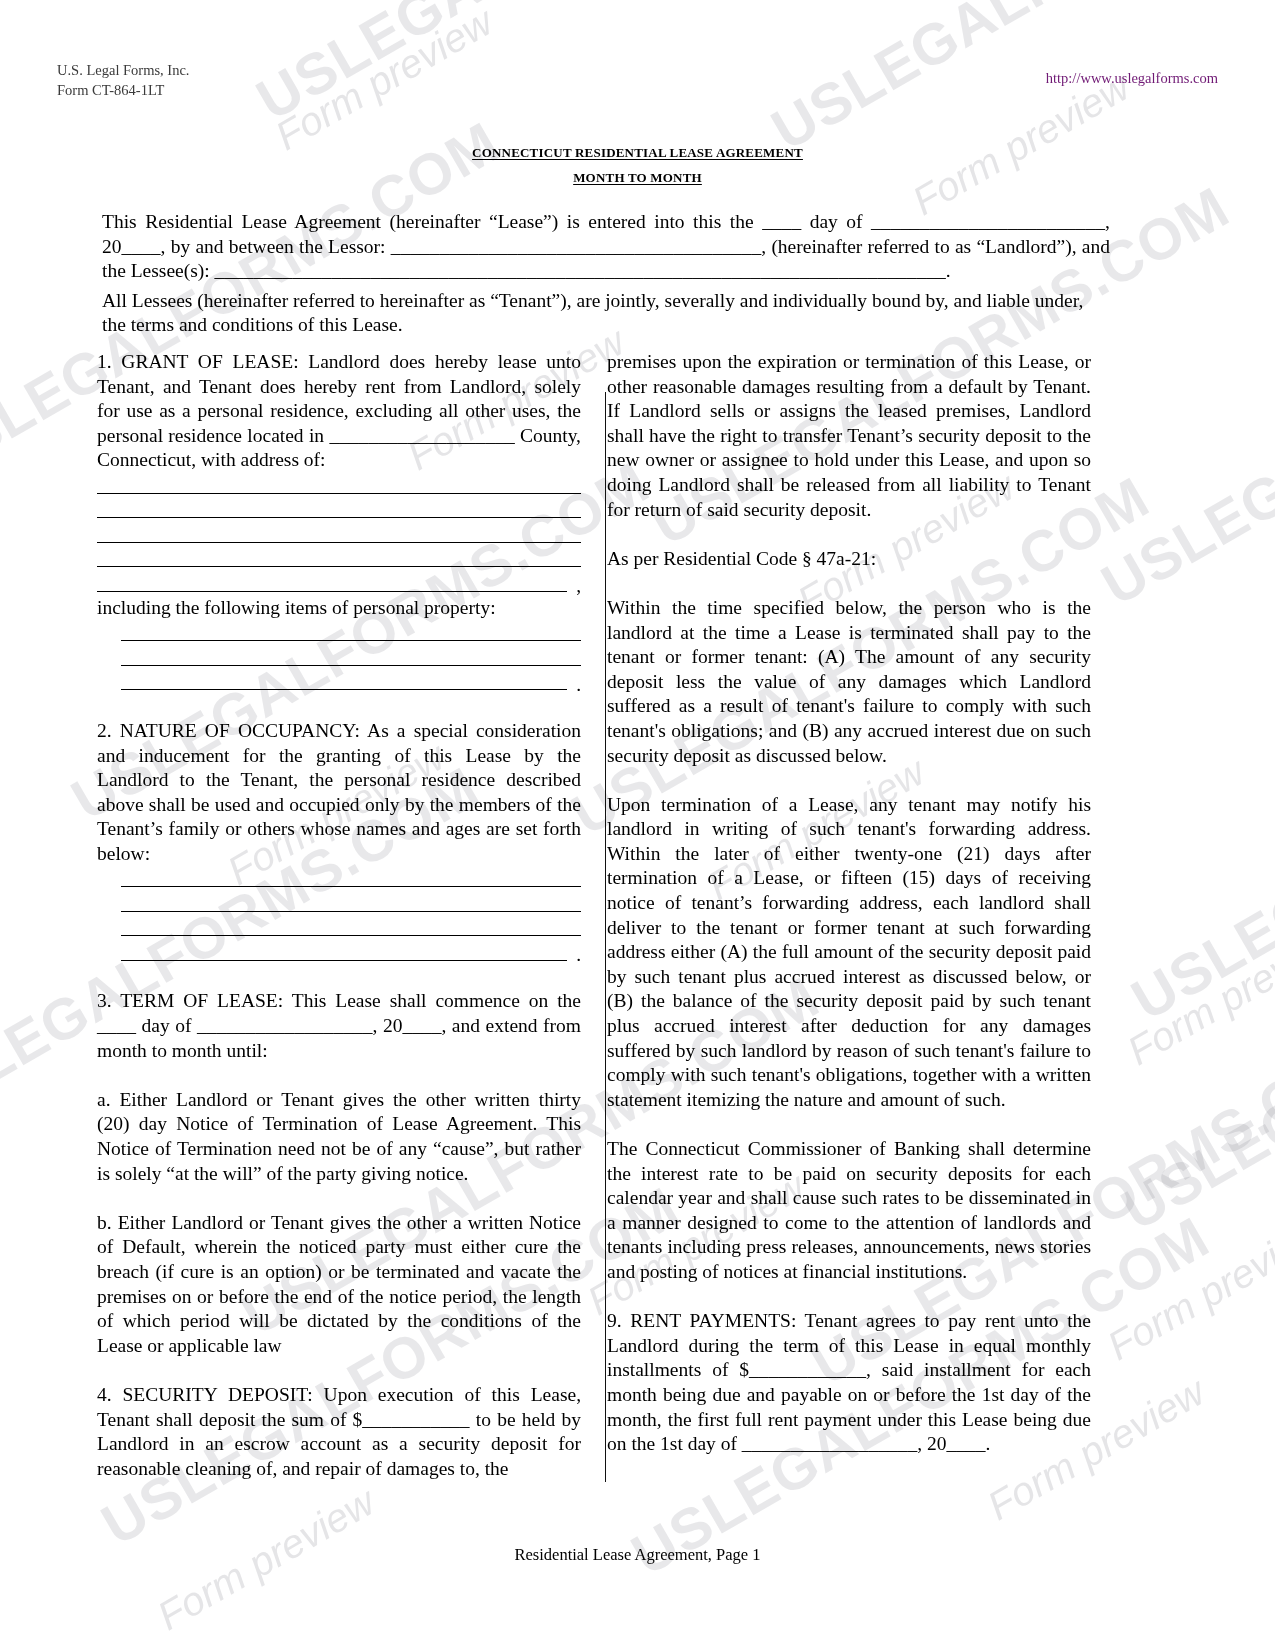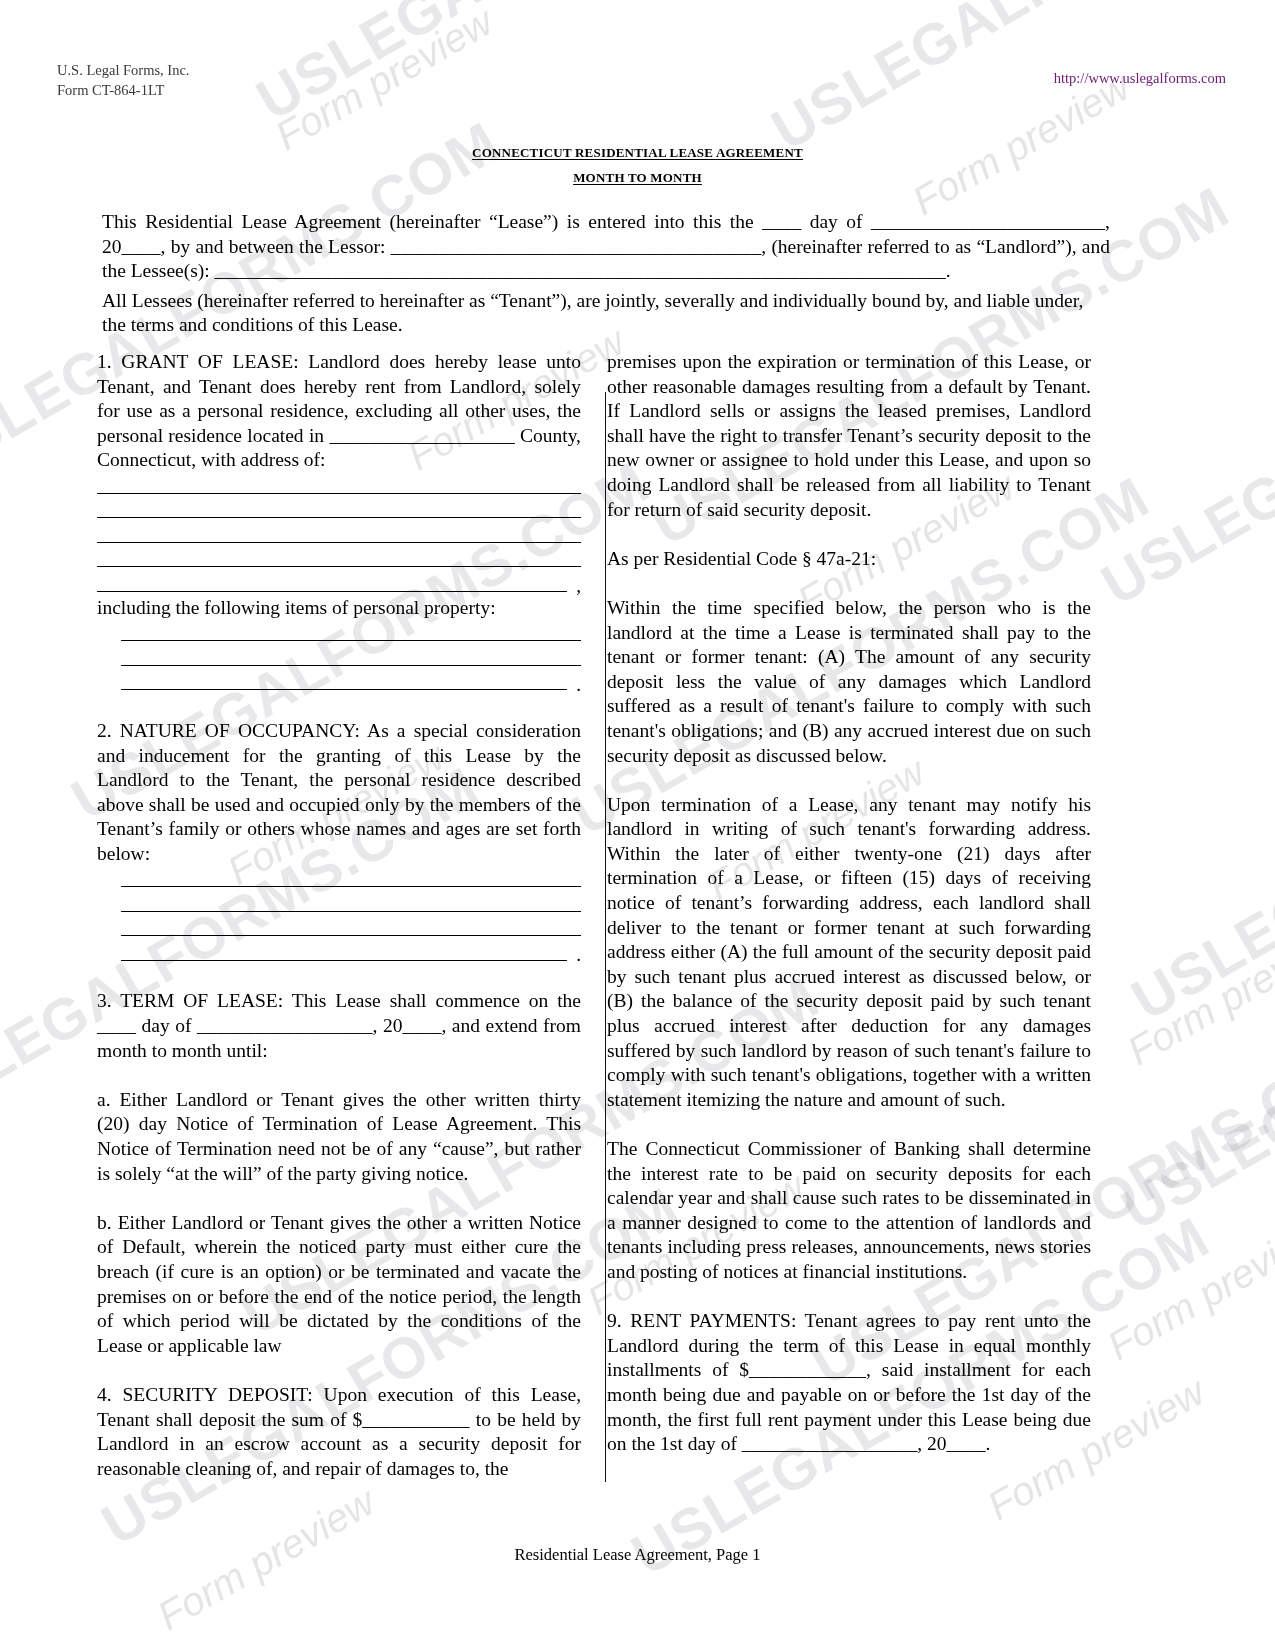--- a/index.html
+++ b/index.html
@@ -41,21 +41,21 @@
     font-style: italic;
     color: rgba(125,125,135,0.20);
     letter-spacing: 0px;
   }
 
   
   .doc-head {
     position: absolute;
     top: 60px;
     left: 57px;
-    right: 49px;
+    right: 57px;
     z-index: 10;
     text-decoration: underline;
   }
   .doc-head .left {
     float: left;
     font-size: 14.5px;
     line-height: 20px;
     color: #3a3a3a;
   }
   .doc-head .right {

